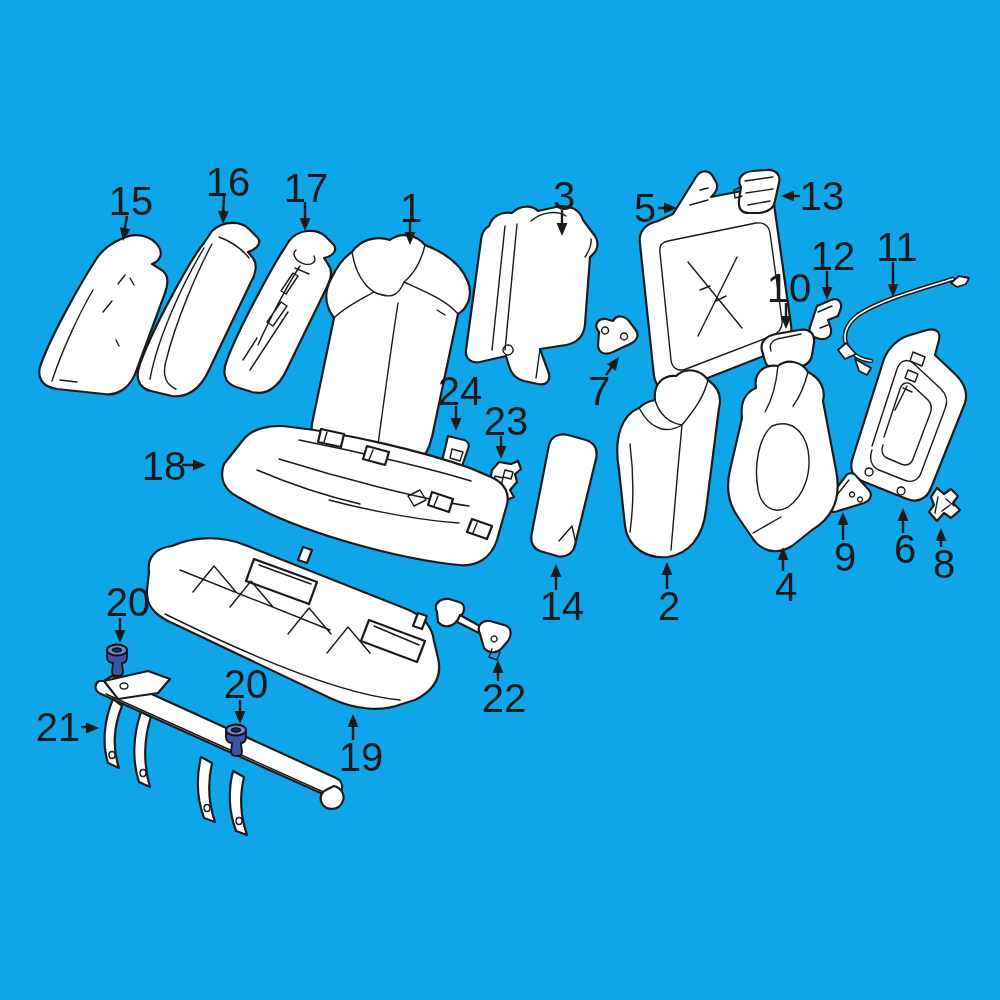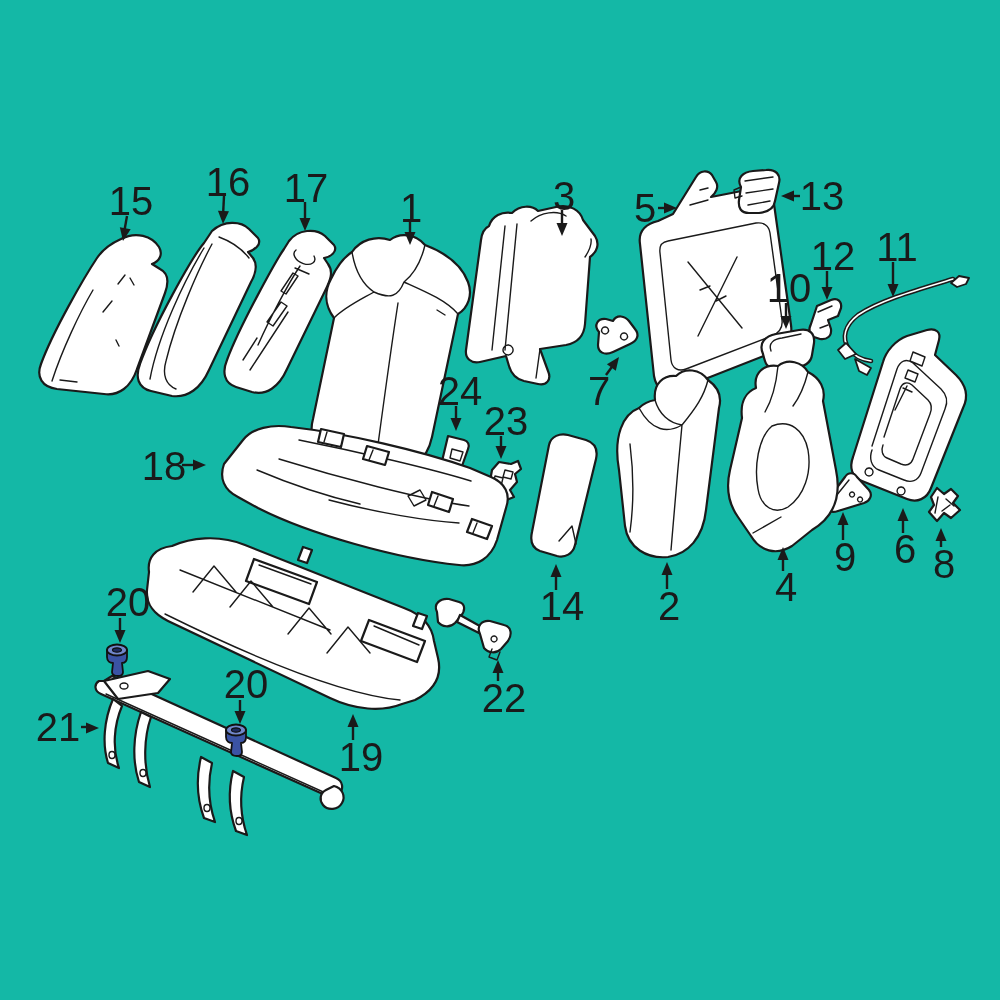--- a/index.html
+++ b/index.html
@@ -1,16 +1,16 @@
 <!DOCTYPE html>
 <html><head>
 <meta charset="utf-8">
 <style>
   html,body{margin:0;padding:0;background:#ffffff;}
-  .stage{position:relative;width:1000px;height:1000px;background:#14b8a6;overflow:hidden;}
+  .stage{position:relative;width:1000px;height:1000px;background:#0ea5e9;overflow:hidden;}
   svg{display:block;}
   .part{fill:#ffffff;stroke:#1a1a1a;stroke-width:2.2;stroke-linejoin:round;stroke-linecap:round;}
   .detail{fill:none;stroke:#1a1a1a;stroke-width:1.4;stroke-linejoin:round;stroke-linecap:round;}
   .cable{fill:none;stroke:#1a1a1a;stroke-width:4.6;stroke-linecap:round;}
   .cable-core{fill:none;stroke:#ffffff;stroke-width:1.6;stroke-linecap:round;}
   .callout line{stroke:#1a1a1a;stroke-width:2.4;}
   .callout polygon{fill:#1a1a1a;stroke:none;}
   .callout text{font-family:"Liberation Sans",sans-serif;font-size:40px;fill:#1a1a1a;text-anchor:middle;}
 </style>
 </head>

